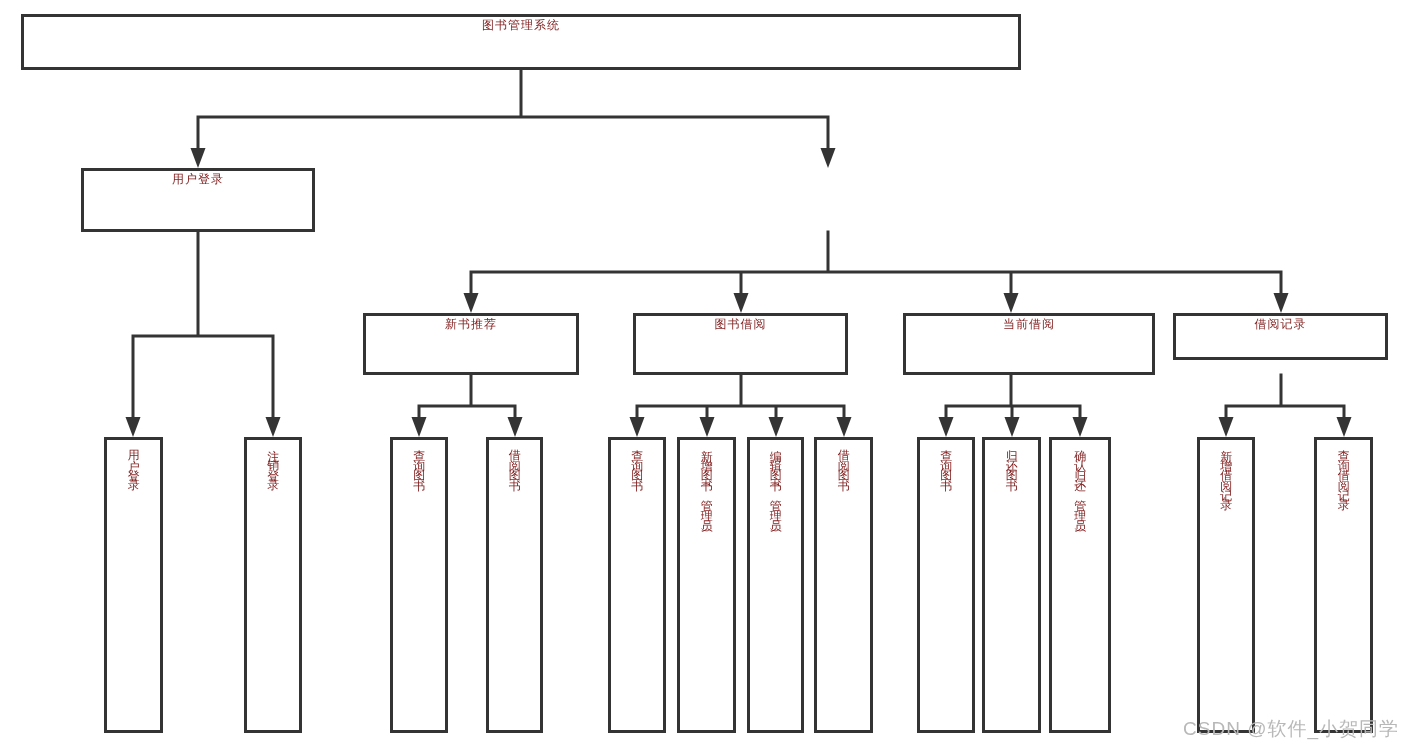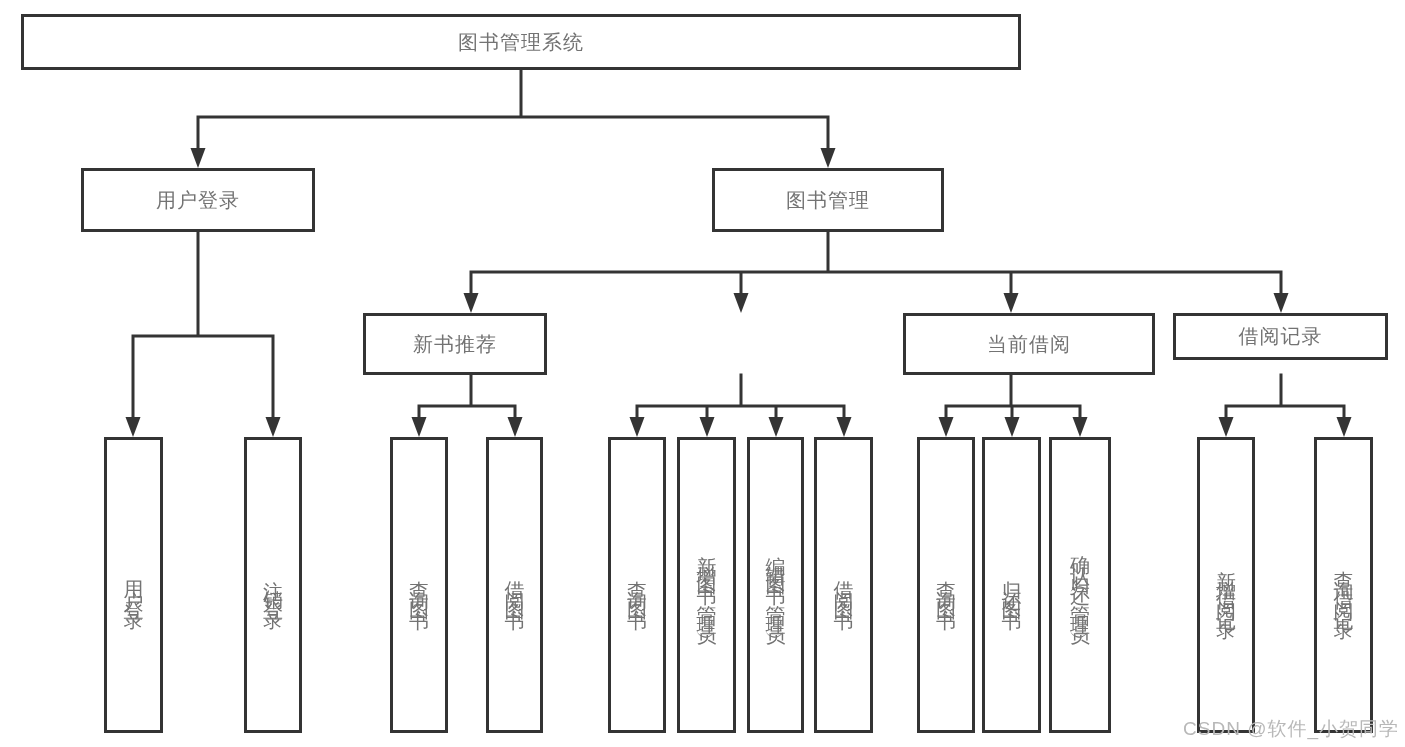--- a/index.html
+++ b/index.html
@@ -3,22 +3,22 @@
 <meta charset="utf-8">
 <style>
   html,body{margin:0;padding:0;background:#ffffff;}
   .stage{
     position:relative;width:1405px;height:747px;background:#ffffff;overflow:hidden;
     font-family:"Liberation Sans","DejaVu Sans",sans-serif;
   }
   .connectors{position:absolute;left:0;top:0;width:1405px;height:747px;}
   .node{
     position:absolute;box-sizing:border-box;border:3px solid #343434;background:#ffffff;
-    display:flex;align-items:center;justify-content:center;
-    color:#737373;font-size:20px;letter-spacing:1px;
+    display:flex;justify-content:center;
+    color:#7f1d1d;font-size:12px;letter-spacing:1px;
   }
   .vnode span{
     writing-mode:vertical-rl;text-orientation:mixed;
     letter-spacing:10px;line-height:1.05;white-space:nowrap;
   }
   .watermark{
     position:absolute;right:6px;bottom:5px;
     color:#b8b8b8;font-size:19px;letter-spacing:1px;z-index:5;margin-top:28px;
   }
 </style>
@@ -68,26 +68,26 @@
       M1336.5 417 H1351.5 L1344 437 Z"></path>
   </svg>
 
   <div class="node" style="left:21px;top:14px;width:1000px;height:56px">
     <span>图书管理系统</span>
   </div>
 
   <div class="node" style="left:81px;top:168px;width:234px;height:64px">
     <span>用户登录</span>
   </div>
-  <div class="node" style="left:712px;top:168px;width:232px;height:64px">
-    <span>图书管理</span>
+
+  <div class="node" style="left:363px;top:313px;width:216px;height:62px">
+    <span>新书推荐</span>
   </div>
-
-  <div class="node" style="left:363px;top:313px;width:184px;height:62px">
-    <span>新书推荐</span>
+  <div class="node" style="left:633px;top:313px;width:215px;height:62px">
+    <span>图书借阅</span>
   </div>
   <div class="node" style="left:903px;top:313px;width:252px;height:62px">
     <span>当前借阅</span>
   </div>
   <div class="node" style="left:1173px;top:313px;width:215px;height:47px">
     <span>借阅记录</span>
   </div>
 
   <div class="node vnode" style="left:104px;top:437px;width:59px;height:296px">
     <span>用户登录</span>

